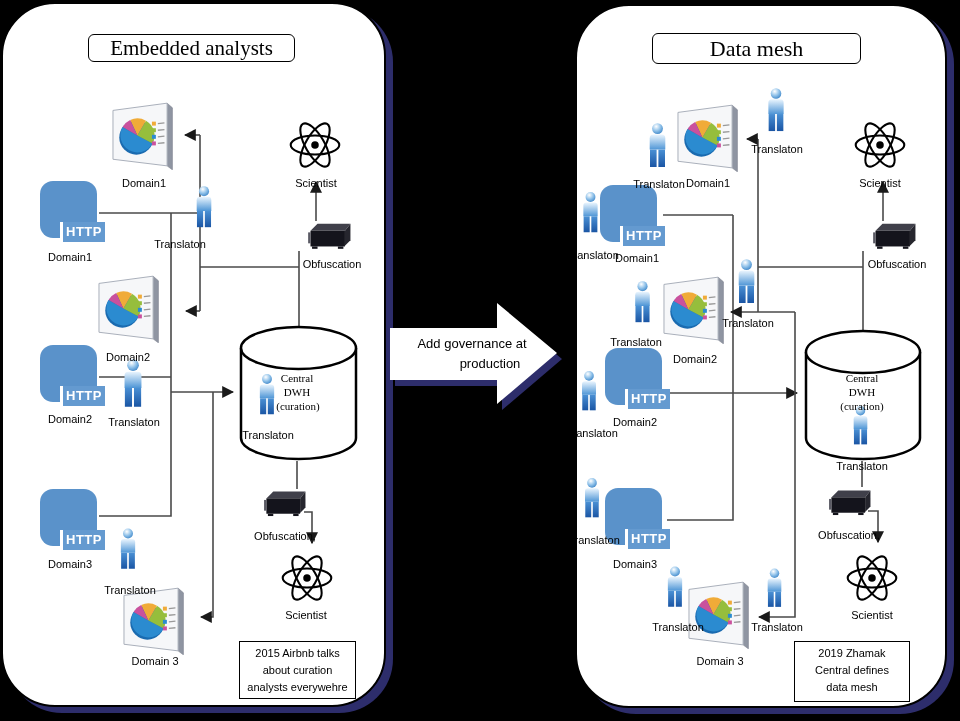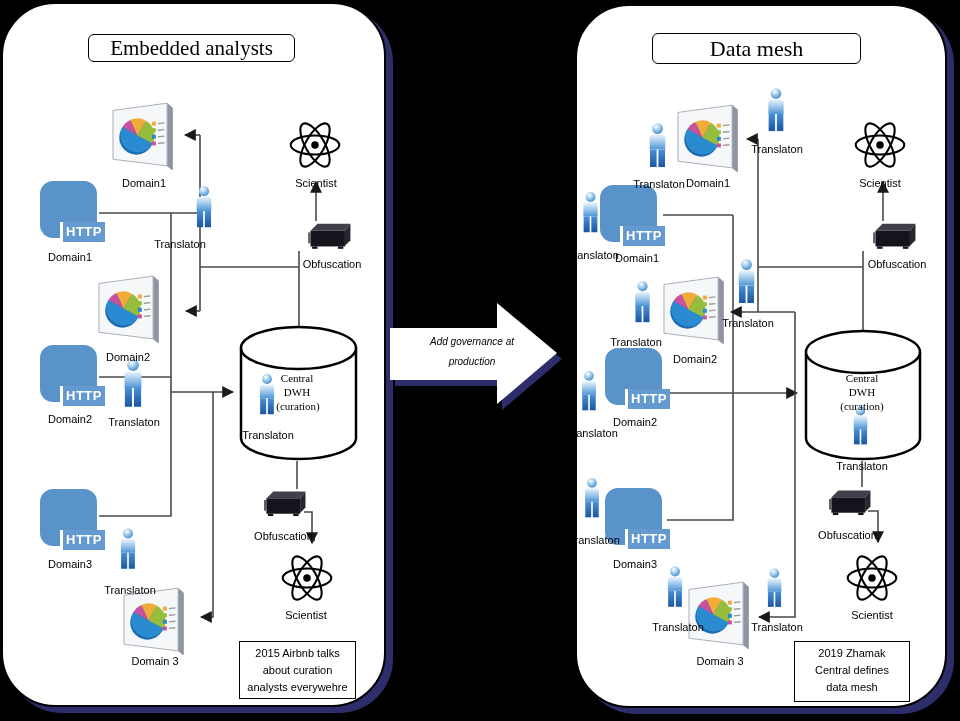--- a/index.html
+++ b/index.html
@@ -17,21 +17,21 @@
   .http .badge{position:absolute;left:20px;top:41px;width:42px;height:20px;background:#649ad0;
                border-left:3px solid #fff;color:#fff;font-weight:bold;font-size:13px;
                text-align:center;line-height:20px;letter-spacing:.5px;z-index:4;}
   .note{position:absolute;background:#fff;border:1.5px solid #000;text-align:center;
         font-size:11px;line-height:17px;padding-top:3px;z-index:4;}
   .cylwrap{position:absolute;z-index:2;}
   .cyl-line{position:absolute;font-size:11px;line-height:13px;transform:translateX(-50%);
             white-space:nowrap;z-index:4;font-family:Liberation Serif, serif;}
   #connectors{position:absolute;left:0;top:0;z-index:2;pointer-events:none;}
   #bigarrow{position:absolute;left:385px;top:295px;z-index:2;}
-  .arrowtext{position:absolute;font-size:10px;transform:translateX(-50%);white-space:nowrap;z-index:4;font-style:italic;}
+  .arrowtext{position:absolute;font-size:13px;transform:translateX(-50%);white-space:nowrap;z-index:4;}
 </style>
 </head>
 <body>
 
 <div id="stage">
 
   <svg width="0" height="0" style="position:absolute">
     <defs>
       <radialGradient id="gHead" cx="38%" cy="30%" r="75%">
         <stop offset="0%" stop-color="#ffffff"></stop>
@@ -205,21 +205,21 @@
     <div>2015 Airbnb talks</div>
     <div>about curation</div>
     <div>analysts everywehre</div>
   </div>
 
   <svg id="bigarrow" width="185" height="125" viewBox="0 0 185 125">
     <polygon points="10,39 117,39 117,14 177,64 117,115 117,91 10,91" fill="#2d2d6b"></polygon>
     <polygon points="5,33 112,33 112,8 172,58 112,109 112,85 5,85" fill="#fff"></polygon>
   </svg>
   <div class="arrowtext" style="left:472px;top:336px">Add governance at</div>
-  <div class="arrowtext" style="left:472px;top:356px">production</div>
+  <div class="arrowtext" style="left:490px;top:356px">production</div>
 
   <svg class="icon" style="left:676px;top:103px;width:66px;height:69px" viewBox="0 0 100 104">
       <use href="#sym-chart"></use>
     </svg>
   <div class="lbl" style="left:708px;top:177px">Domain1</div>
   <svg class="icon" style="left:662px;top:275px;width:66px;height:69px" viewBox="0 0 100 104">
       <use href="#sym-chart"></use>
     </svg>
   <div class="lbl" style="left:695px;top:353px">Domain2</div>
   <svg class="icon" style="left:687px;top:580px;width:66px;height:69px" viewBox="0 0 100 104">

